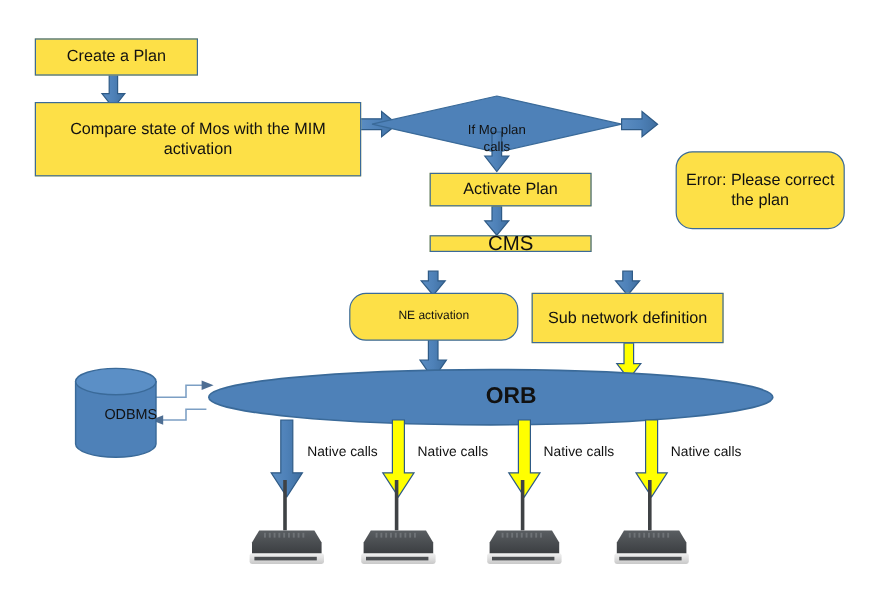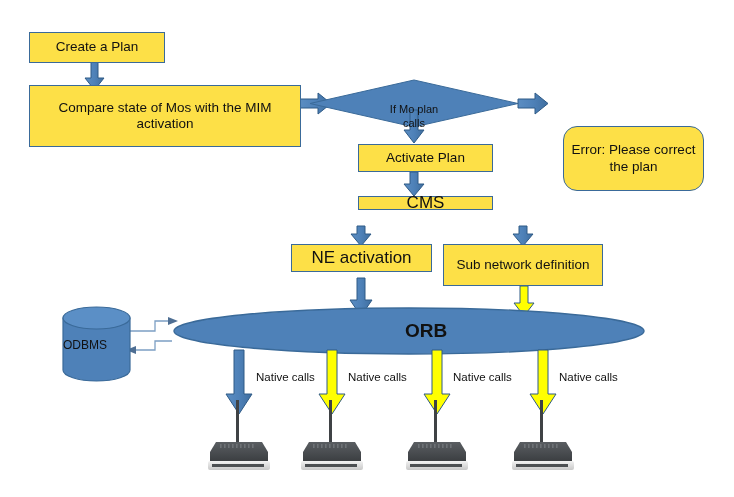--- a/index.html
+++ b/index.html
@@ -209,38 +209,38 @@
   </div>
 
   <div class="node" style="left:358px; top:144px; width:135px; height:28px; font-size:13.5px;">
     <span>Activate Plan</span>
   </div>
 
   <div class="node" style="left:358px; top:196px; width:135px; height:14px; font-size:17px;">
     <span>CMS</span>
   </div>
 
-  <div class="node" style="left:291px; top:244px; width:141px; height:28px; font-size:17px;">
+  <div class="node" style="left:291px; top:244px; width:141px; height:40px; font-size:10px;border-radius:14px;">
     <span>NE activation</span>
   </div>
 
   <div class="node" style="left:443px; top:244px; width:160px; height:42px; font-size:13.5px;">
     <span>Sub network definition</span>
   </div>
 
   <div class="diamond-text" style="left:364px; top:103px; width:100px;">
     <div>If Mo plan</div>
     <div>calls</div>
   </div>
 
   <div class="orb-text" style="left:376px; top:320px; width:100px;">
     <span>ORB</span>
   </div>
 
-  <div style="position:absolute; left:63px; top:338px; width:68px; text-align:left; font-size:12px; color:#111111;">
+  <div style="position:absolute; left:63px; top:338px; width:68px; text-align:right; font-size:12px; color:#111111;">
     <span>ODBMS</span>
   </div>
 
   <div class="label-free" style="left:256px; top:371px;">
     <span>Native calls</span>
   </div>
   <div class="label-free" style="left:348px; top:371px;">
     <span>Native calls</span>
   </div>
   <div class="label-free" style="left:453px; top:371px;">

